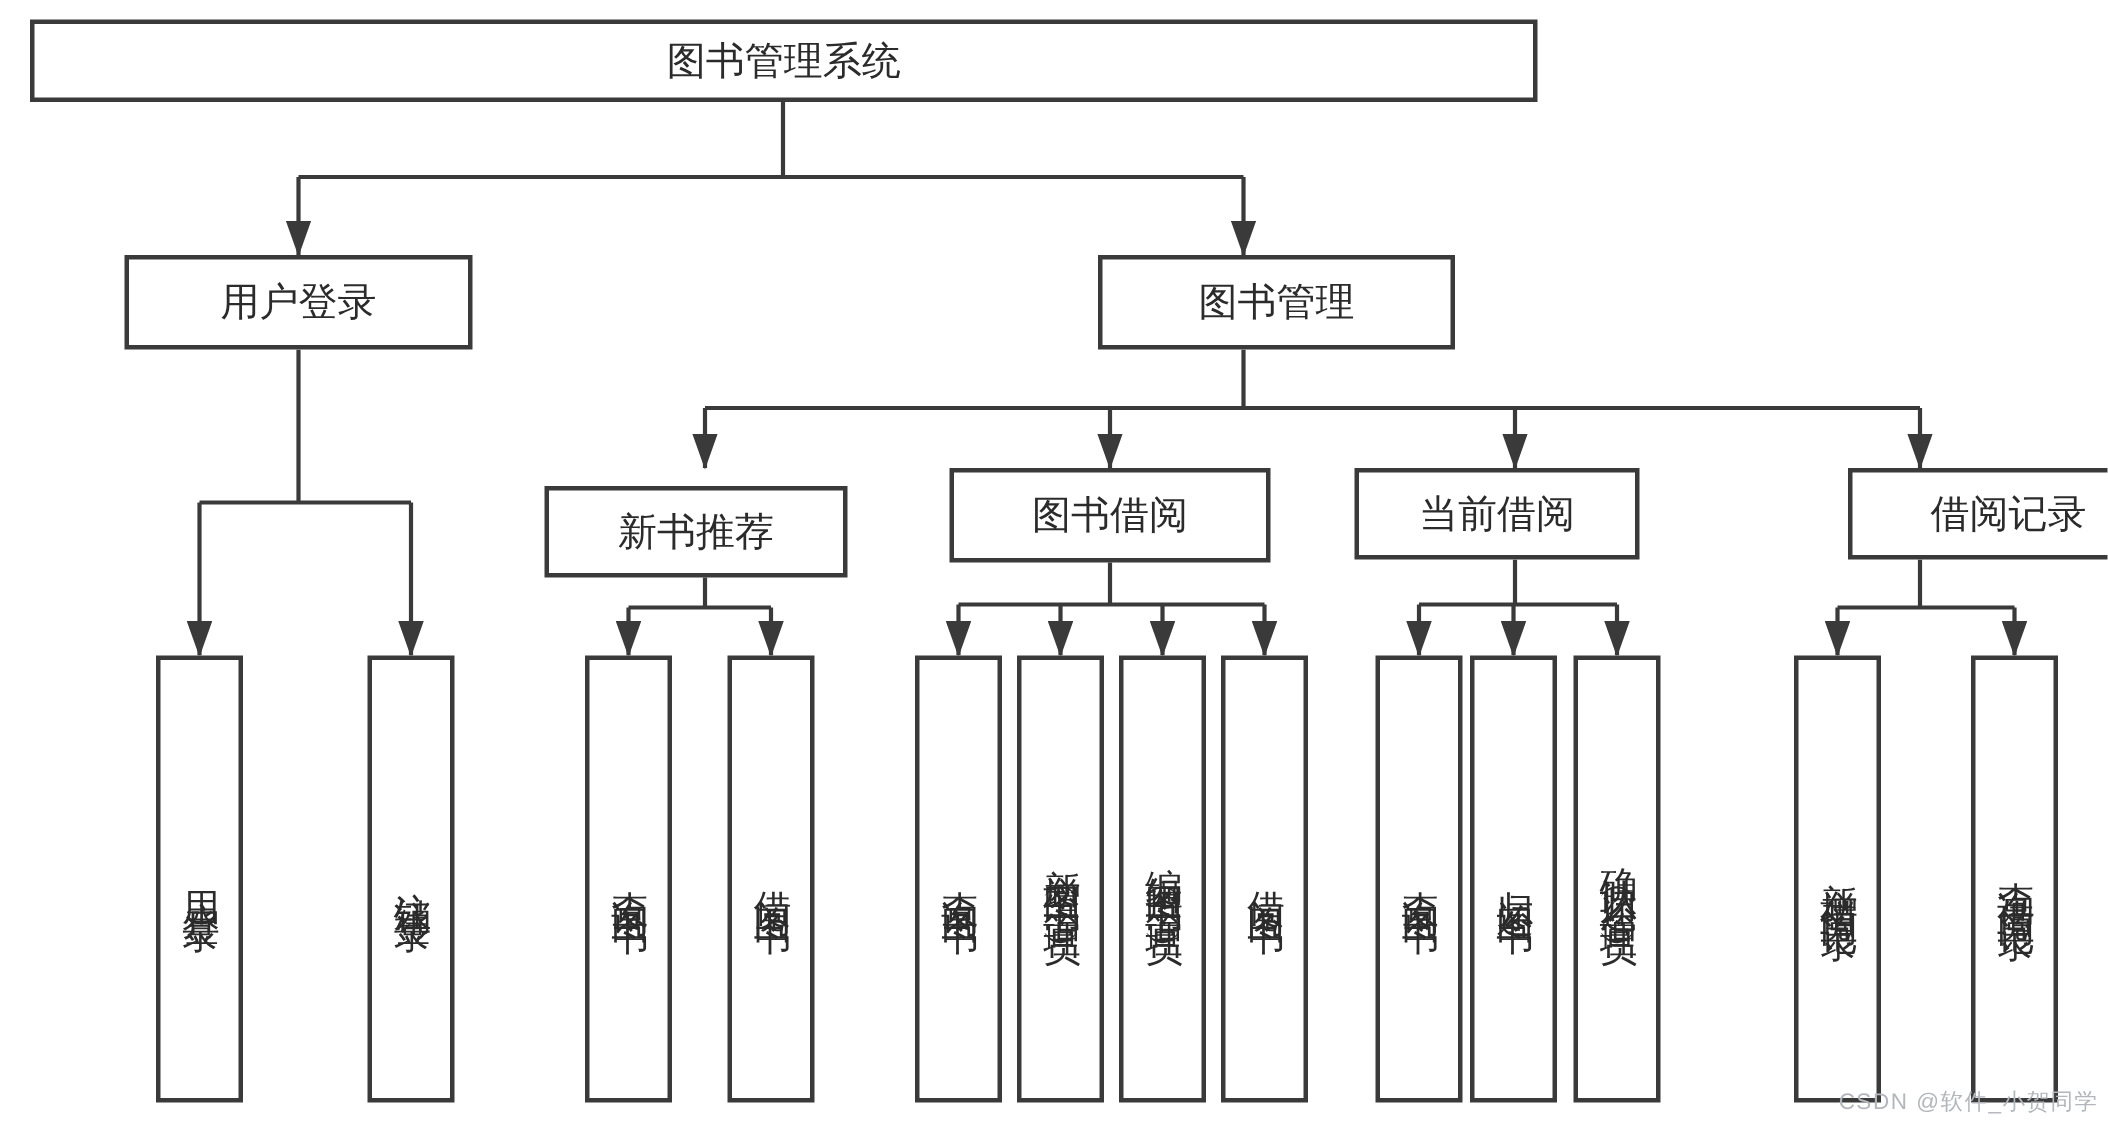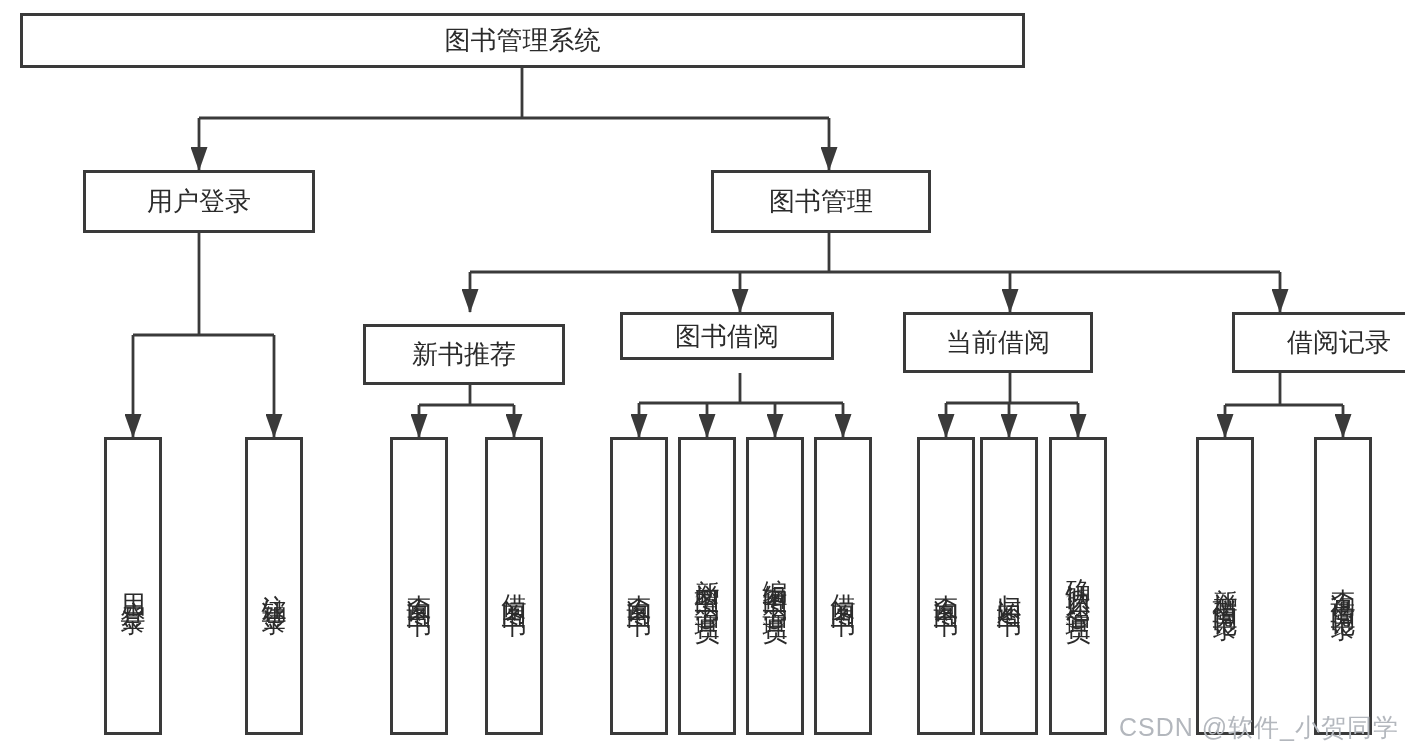--- a/index.html
+++ b/index.html
@@ -64,21 +64,21 @@
     letter-spacing:6px;
     line-height:1;
     color:var(--text);
     white-space:nowrap;
   }
   #watermark{
     position:absolute;
     right:6px;
     bottom:3px;
     z-index:3;
-    font-size:25px;
+    font-size:15px;
     color:var(--watermark);
     letter-spacing:1px;
     white-space:nowrap;
   }
 </style>
 </head>
 <body>
 
 <div id="stage">
 
@@ -130,28 +130,28 @@
     <path class="c" d="M1343 405 V437" marker-end="url(#arrow)"></path>
   </svg>
 
   <div class="node" style="left:20px;top:13px;width:1005px;height:55px">
     <span>图书管理系统</span>
   </div>
 
   <div class="node" style="left:83px;top:170px;width:232px;height:63px">
     <span>用户登录</span>
   </div>
-  <div class="node" style="left:711px;top:170px;width:220px;height:63px">
+  <div class="node" style="left:732px;top:170px;width:238px;height:63px">
     <span>图书管理</span>
   </div>
 
   <div class="node" style="left:363px;top:324px;width:202px;height:61px">
     <span>新书推荐</span>
   </div>
-  <div class="node" style="left:620px;top:312px;width:214px;height:48px">
+  <div class="node" style="left:633px;top:312px;width:214px;height:63px">
     <span>图书借阅</span>
   </div>
   <div class="node" style="left:903px;top:312px;width:190px;height:61px">
     <span>当前借阅</span>
   </div>
   <div class="node" style="left:1232px;top:312px;width:214px;height:61px">
     <span>借阅记录</span>
   </div>
 
   <div class="leaf" style="left:104px">

